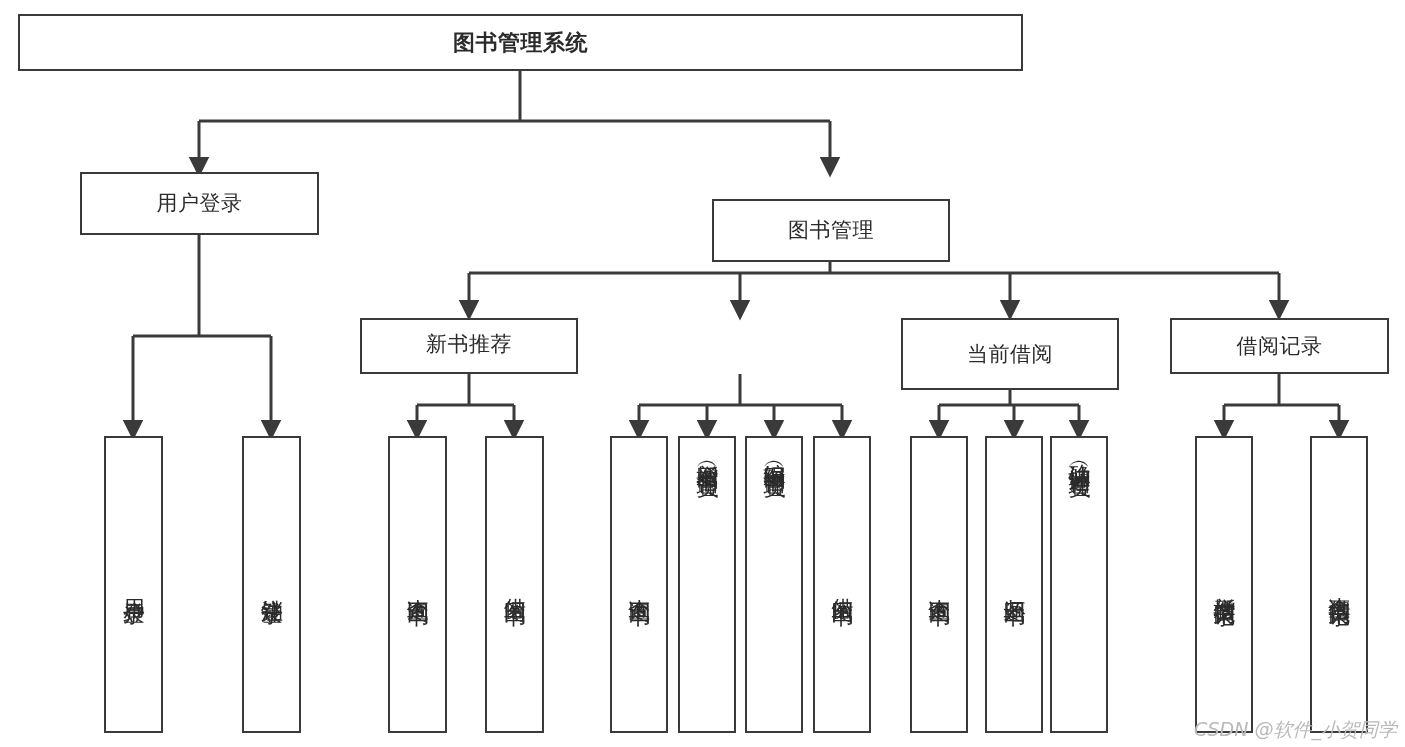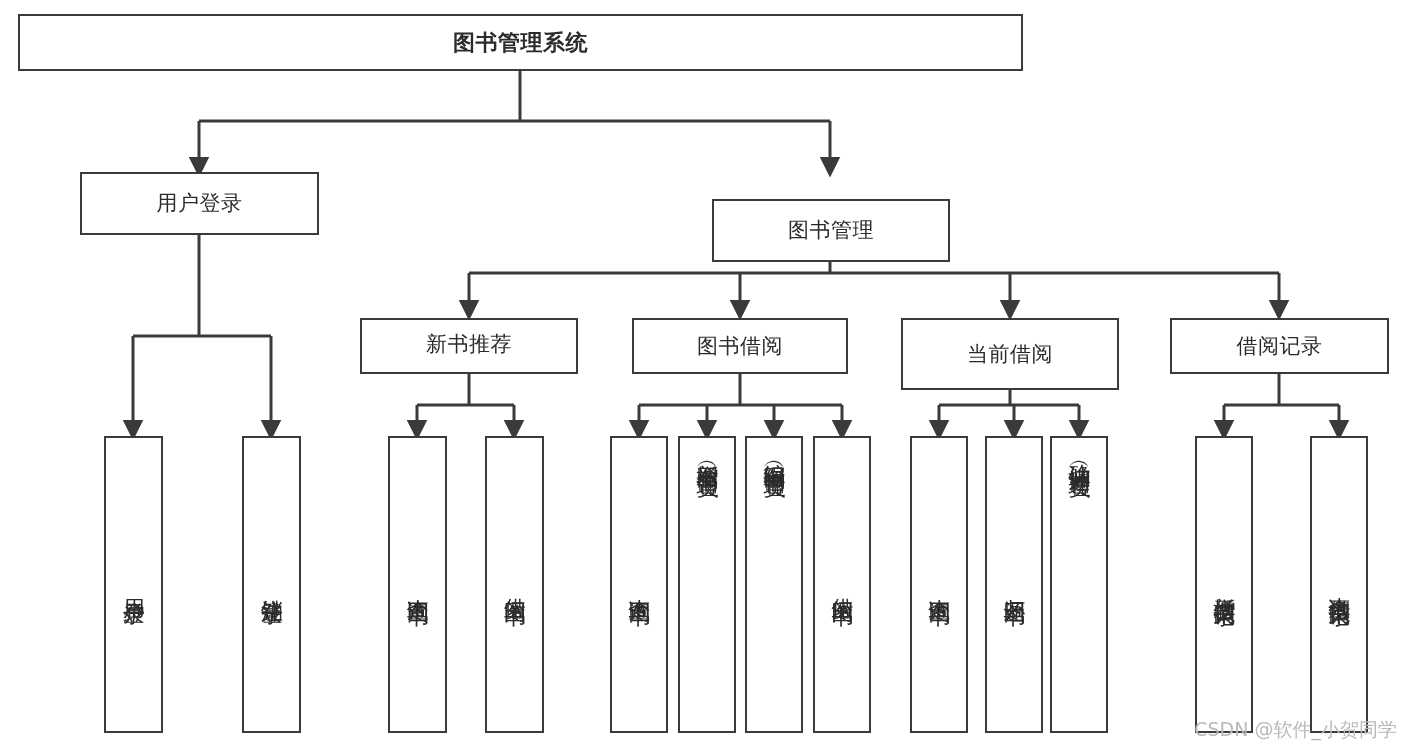--- a/index.html
+++ b/index.html
@@ -71,20 +71,21 @@
   }
   #watermark {
     position: absolute;
     right: 8px;
     bottom: 4px;
     font-size: 19px;
     color: #b9b9b9;
     z-index: 5;
     white-space: nowrap;
     pointer-events: none;
+    font-style: italic;
   }
 </style>
 </head>
 <body>
 
 <div id="diagram-root">
 
   <svg id="edge-layer" viewBox="0 0 1405 747" xmlns="http://www.w3.org/2000/svg">
     <defs>
       <marker id="arrow" viewBox="0 0 12 12" refX="6" refY="6" markerWidth="7" markerHeight="7" orient="auto-start-reverse">
@@ -144,23 +145,20 @@
   <div class="node level1" style="left:80px; top:172px; width:239px; height:63px;">
     <span class="node-label">用户登录</span>
   </div>
   <div class="node level1" style="left:712px; top:172px; width:238px; height:63px;margin-top:27px;">
     <span class="node-label">图书管理</span>
   </div>
 
   <div class="node level2" style="left:360px; top:318px; width:218px; height:56px;font-family:Liberation Mono, monospace;">
     <span class="node-label">新书推荐</span>
   </div>
-  <div class="node level2" style="left:632px; top:318px; width:216px; height:56px;">
-    <span class="node-label">图书借阅</span>
-  </div>
   <div class="node level2" style="left:901px; top:318px; width:218px; height:72px;">
     <span class="node-label">当前借阅</span>
   </div>
   <div class="node level2" style="left:1170px; top:318px; width:219px; height:56px;">
     <span class="node-label">借阅记录</span>
   </div>
 
   <div class="node leaf center-text" style="left:104px; top:436px; width:59px; height:297px;">
     <span class="node-label">用户登录</span>
   </div>

